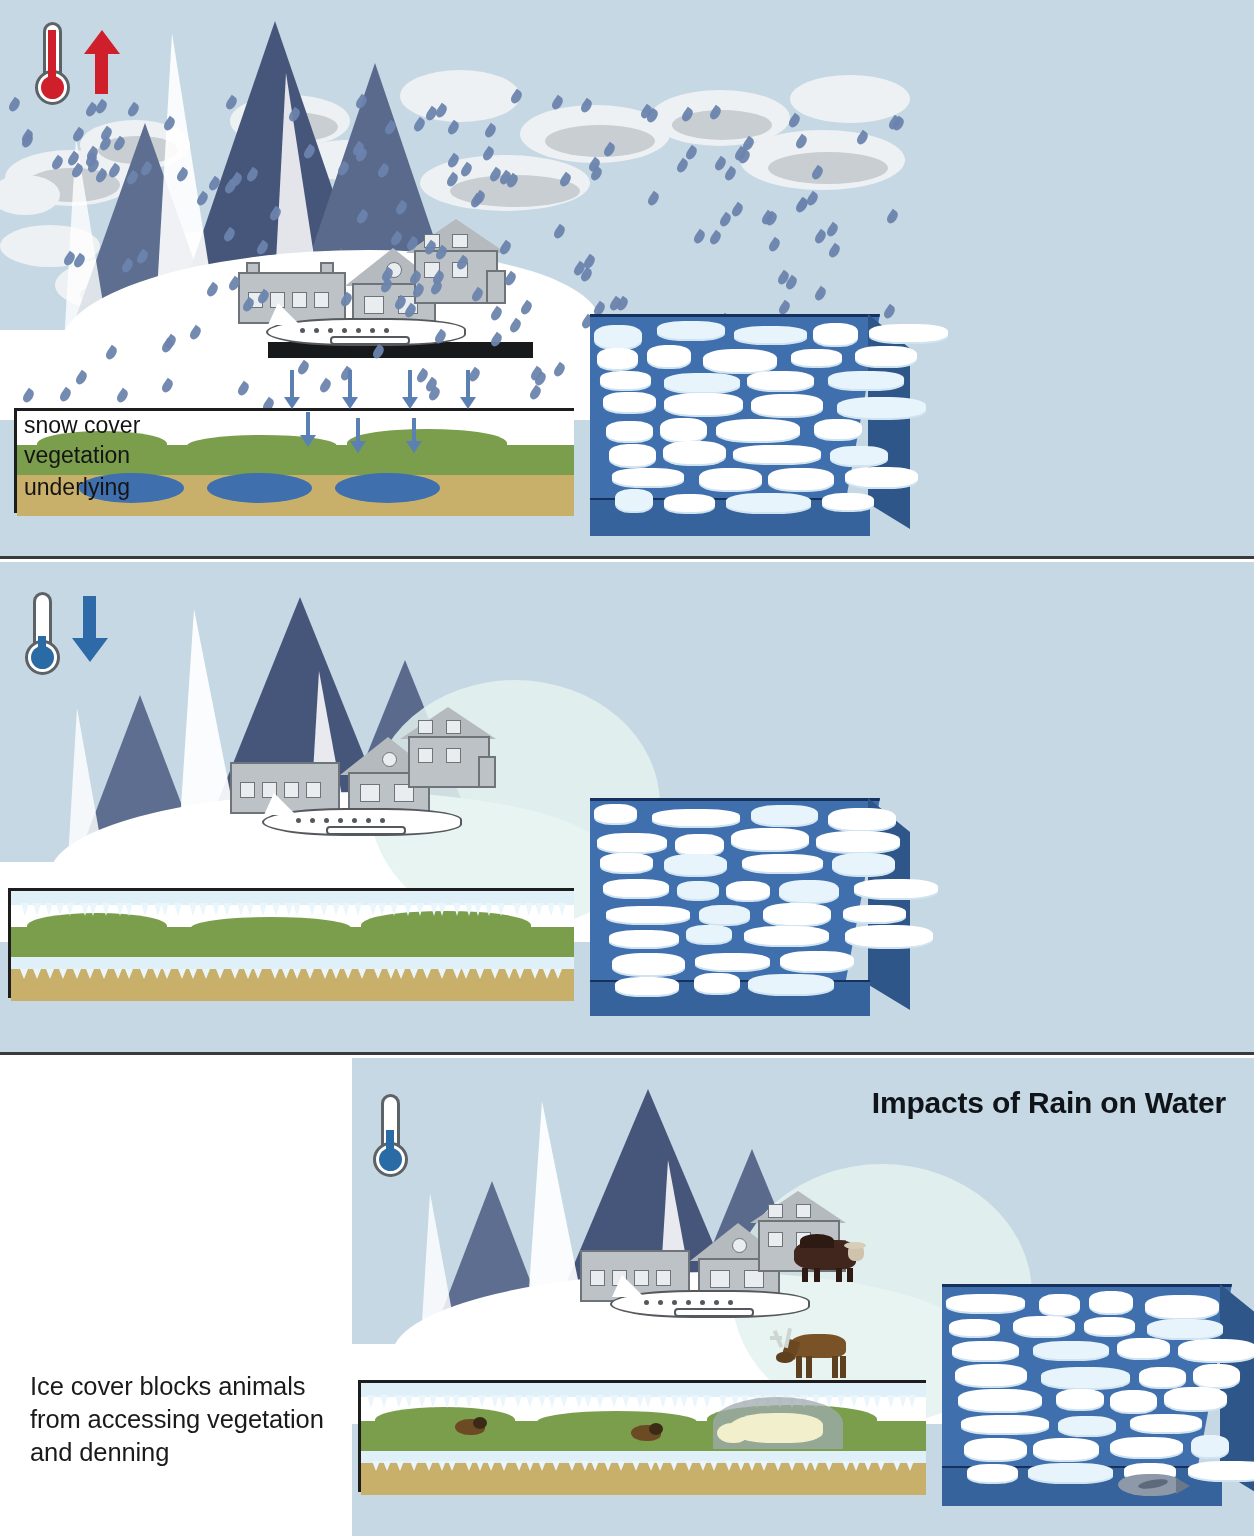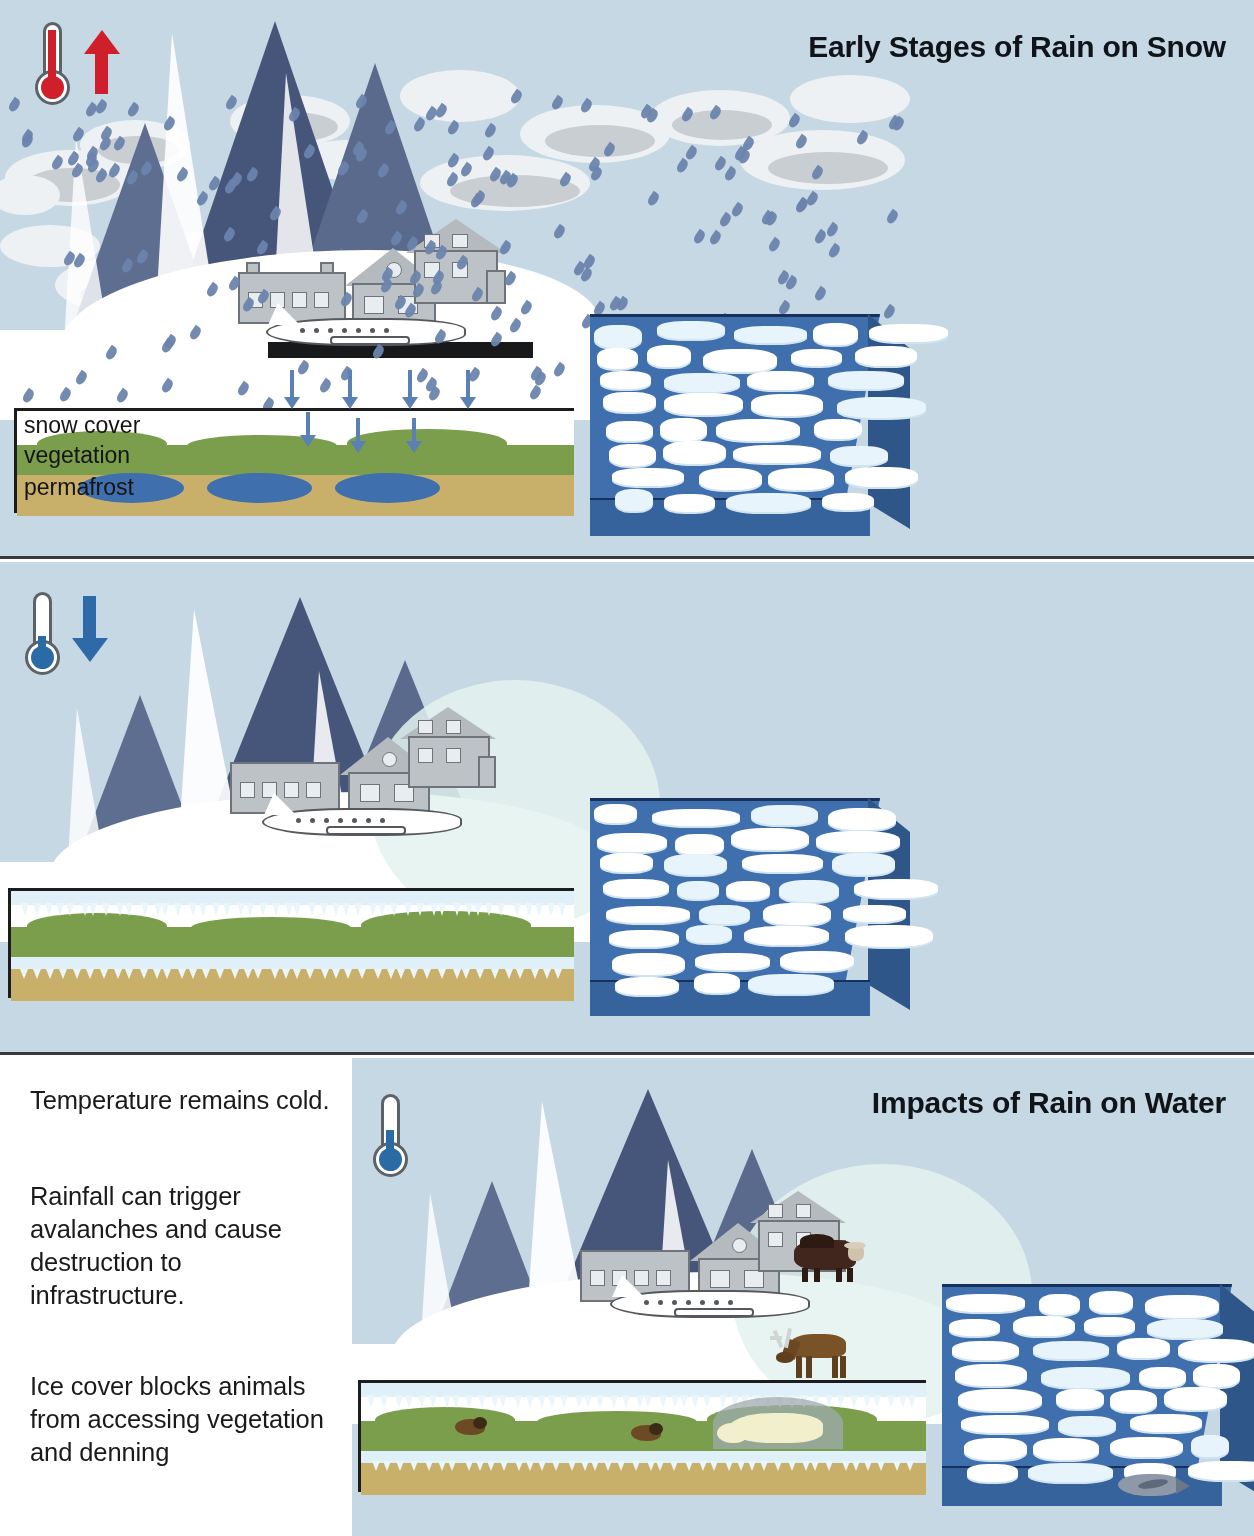--- a/index.html
+++ b/index.html
@@ -144,21 +144,20 @@
 </head>
 <body>
 
 <div class="infographic">
 
   <div class="panel" id="panel-0">
 
 
     <div class="scene">
 
-      <div class="scene-title" style="top:30px;">Early Stages of Rain on Snow</div>
 
       <div class="cloud" style="left:5px;top:150px;width:130px;height:56px;"></div>
       <div class="cloud grey" style="left:25px;top:168px;width:95px;height:34px;"></div>
       <div class="cloud" style="left:-10px;top:175px;width:70px;height:40px;"></div>
       <div class="cloud" style="left:80px;top:120px;width:110px;height:50px;"></div>
       <div class="cloud grey" style="left:98px;top:136px;width:80px;height:28px;"></div>
       <div class="cloud" style="left:0px;top:225px;width:100px;height:42px;"></div>
       <div class="cloud" style="left:55px;top:255px;width:170px;height:60px;"></div>
       <div class="cloud grey" style="left:80px;top:278px;width:130px;height:34px;"></div>
       <div class="cloud" style="left:150px;top:230px;width:140px;height:52px;"></div>
@@ -402,21 +401,21 @@
         <div class="veg-top" style="left:20px;top:20px;width:130px;height:26px;"></div>
         <div class="veg-top" style="left:170px;top:24px;width:150px;height:22px;"></div>
         <div class="veg-top" style="left:330px;top:18px;width:160px;height:28px;"></div>
         <div class="pool" style="left:62px;top:62px;width:105px;height:30px;"></div>
         <div class="pool" style="left:190px;top:62px;width:105px;height:30px;"></div>
         <div class="pool" style="left:318px;top:62px;width:105px;height:30px;"></div>
       </div>
 
       <div class="layer-label" style="left:24px;top:412px;">snow cover</div>
       <div class="layer-label" style="left:24px;top:442px;">vegetation</div>
-      <div class="layer-label" style="left:24px;top:474px;">permafrost</div>
+      <div class="layer-label" style="left:24px;top:474px;">underlying</div>
 
       <div class="perc-arrow" style="left:290px;top:370px;height:28px;"></div>
       <div class="perc-arrow" style="left:348px;top:370px;height:28px;"></div>
       <div class="perc-arrow" style="left:408px;top:370px;height:28px;"></div>
       <div class="perc-arrow" style="left:466px;top:370px;height:28px;"></div>
       <div class="perc-arrow" style="left:306px;top:412px;height:24px;"></div>
       <div class="perc-arrow" style="left:356px;top:418px;height:24px;"></div>
       <div class="perc-arrow" style="left:412px;top:418px;height:24px;"></div>
 
       <div class="ocean-wrap" style="left:580px;top:300px;width:330px;height:230px;">
@@ -680,22 +679,20 @@
       </div>
 
     </div>
   </div>
 
   <div class="divider" id="divider-1"></div>
 
   <div class="panel" id="panel-2">
 
     <div class="caption-col">
-      <div class="caption" style="top:26px;left:30px;width:310px;">Temperature remains cold.</div>
-      <div class="caption" style="top:122px;left:30px;width:310px;">Rainfall can trigger avalanches and cause destruction to infrastructure.</div>
       <div class="caption" style="top:312px;left:30px;width:310px;">Ice cover blocks animals from accessing vegetation and denning</div>
     </div>
 
     <div class="scene">
 
       <div class="scene-title" style="top:28px;">Impacts of Rain on Water</div>
 
       <div class="mtn" style="left:48px;top:120px;border-left:92px solid transparent;border-right:92px solid transparent;border-bottom:240px solid #5d6e90;"></div>
       <div class="mtn" style="left:156px;top:28px;border-left:140px solid transparent;border-right:140px solid transparent;border-bottom:332px solid #46557a;"></div>
       <div class="mtn" style="left:288px;top:88px;border-left:112px solid transparent;border-right:112px solid transparent;border-bottom:272px solid #5a6a8d;"></div>

